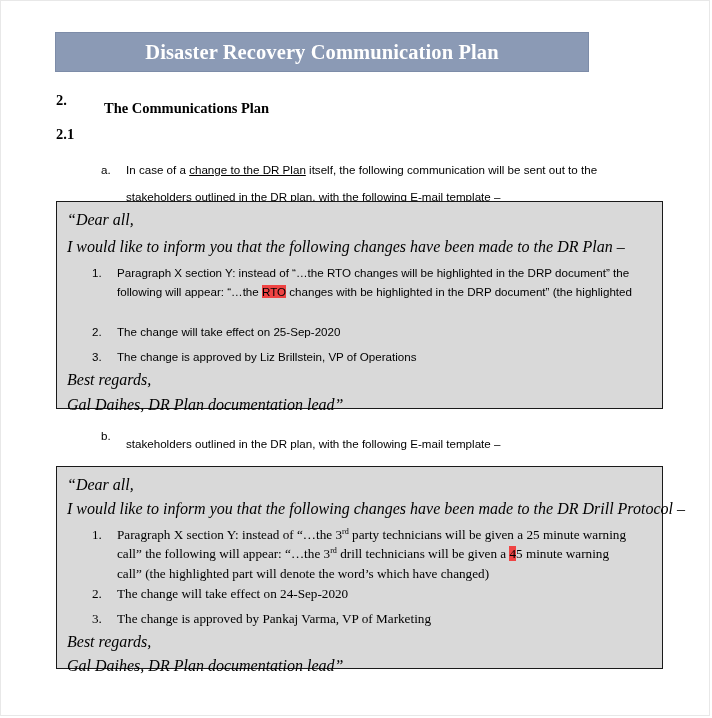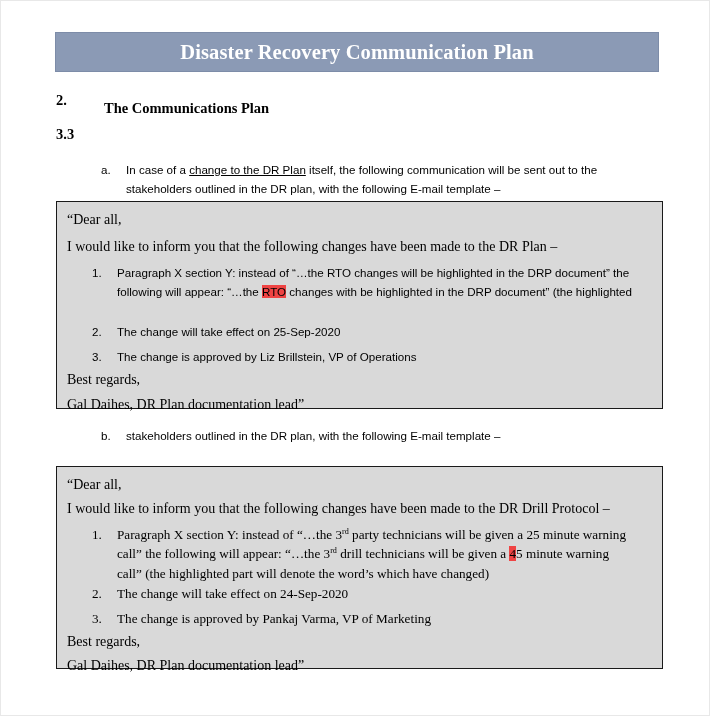--- a/index.html
+++ b/index.html
@@ -21,21 +21,21 @@
     background: #ffffff;
     border: 1px solid #e8e8e8;
     box-sizing: border-box;
   }
 
   
   .title-banner {
     position: absolute;
     left: 54px;
     top: 31px;
-    width: 604px;
+    width: 534px;
     height: 40px;
     background: #8b9ab5;
     border: 1px solid #7d8ca8;
     box-sizing: border-box;
     display: flex;
     align-items: center;
     justify-content: center;
   }
   .title-banner .title-text {
     color: #ffffff;
@@ -74,21 +74,21 @@
     left: 0;
     top: 0;
     width: 20px;
     text-align: left;
   }
   .alpha-item .body {
     margin-left: 25px;
     text-align: justify;
     text-justify: inter-word;
   }
-  .alpha-item .body .lastline { text-align: left; }
+  .alpha-item .body .lastline { text-align: left; margin-top: 8px; }
   .u { text-decoration: underline; }
 
   #alpha-a { left: 100px; top: 159px; width: 559px; }
   #alpha-b { left: 100px; top: 425px; width: 559px; }
 
   
   .email-box {
     position: absolute;
     background: #d9d9d9;
     border: 1px solid #1a1a1a;
@@ -98,22 +98,23 @@
   #box-1 { left: 55px; top: 200px; width: 607px; height: 208px; }
   #box-2 { left: 55px; top: 465px; width: 607px; height: 203px; }
 
   .box-line {
     position: absolute;
     left: 10px;
     white-space: nowrap;
   }
   .serif-line {
     font-family: "Liberation Serif", serif;
-    font-size: 14px;
+    font-size: 16px;
     line-height: 17px;
+    font-style: italic;
   }
 
   
   .num-item {
     position: absolute;
     color: #000000;
   }
   .num-item.sans {
     font-family: "Liberation Sans", sans-serif;
     font-size: 11.6px;
@@ -148,21 +149,21 @@
   <div class="title-banner">
     <span class="title-text">Disaster Recovery Communication Plan</span>
   </div>
 
   <div class="heading" id="heading-2">
     <span class="num">2.</span>
     <span class="txt">The Communications Plan</span>
   </div>
 
   <div class="heading" id="heading-21">
-    <span class="num">3.3</span>
+    <span class="num">2.1</span>
   </div>
 
   <div class="alpha-item" id="alpha-a">
     <span class="marker">a.</span>
     <div class="body">
       <div><span>In case of a </span><span class="u">change to the DR Plan</span><span> itself, the following communication will be sent out to the</span></div>
       <div class="lastline">stakeholders outlined in the DR plan, with the following E-mail template –</div>
     </div>
   </div>
 

